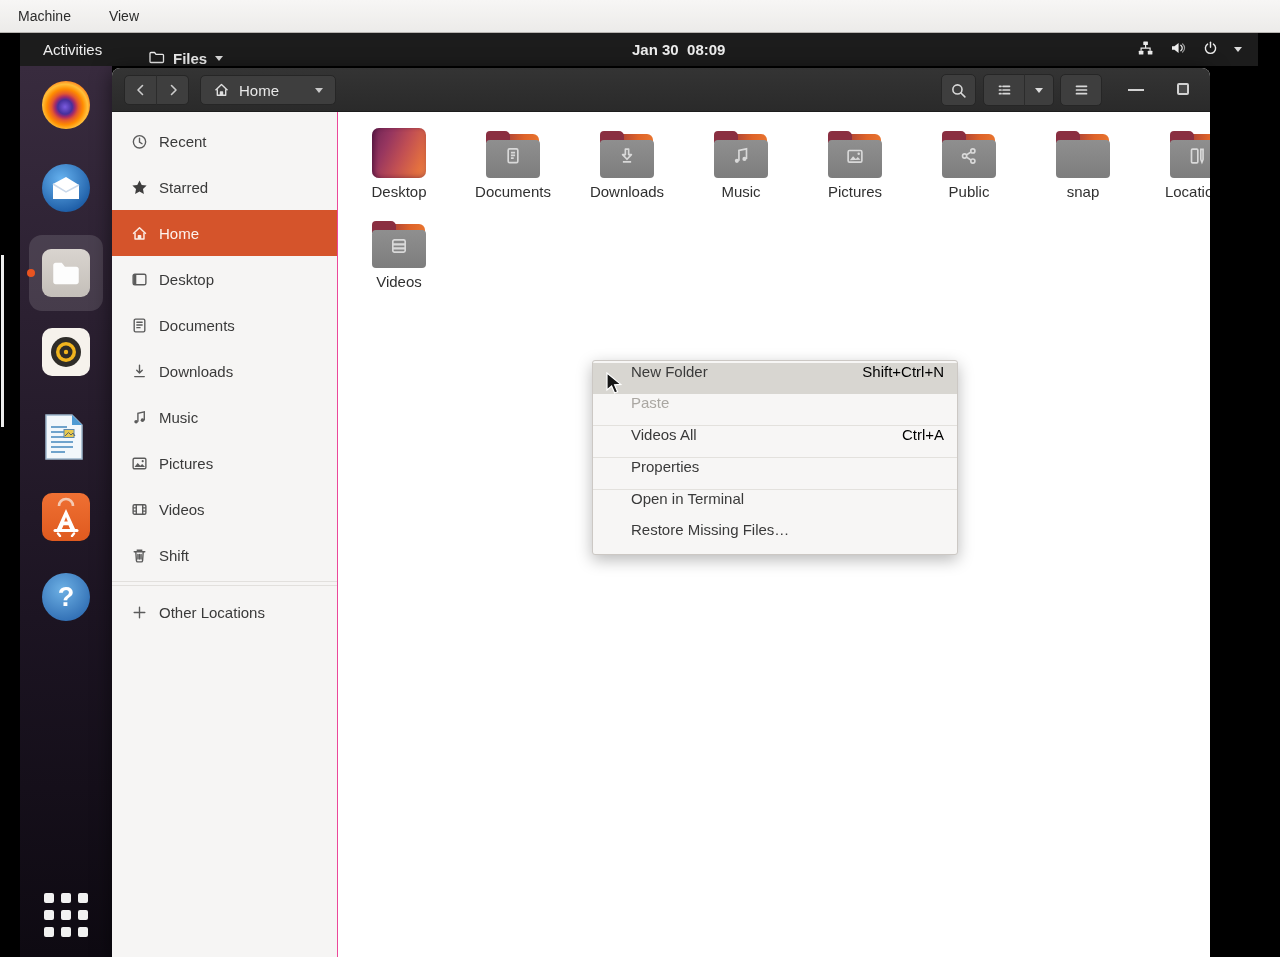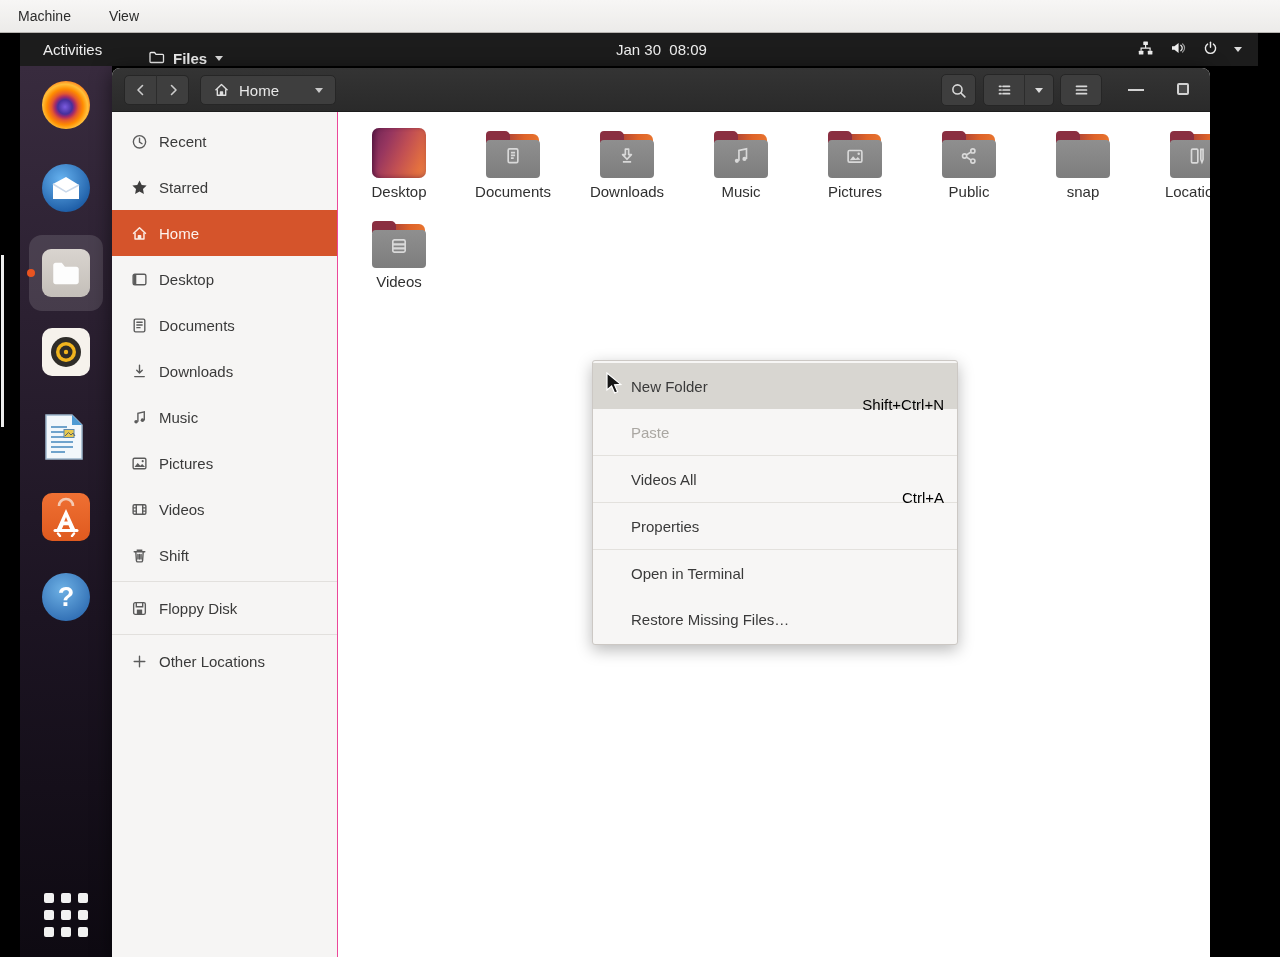--- a/index.html
+++ b/index.html
@@ -11,21 +11,21 @@
     background:linear-gradient(#f7f6f5,#ecebe9); border-bottom:1px solid #b7b4b1;
     display:flex; align-items:center; gap:38px; padding-left:18px; color:#2c2c2c; font-size:14px; }
   .vm-menu-item { cursor:default; }
 
   .artifact-line { position:absolute; left:1px; top:255px; width:3px; height:172px; background:#ededed; z-index:6; }
 
   
   .top-panel { position:absolute; left:20px; top:33px; width:1238px; height:33px; background:#1c1c1c; color:#ededed; font-size:15px; z-index:2; }
   .activities { position:absolute; left:15px; top:0; height:19px; line-height:33px; padding:0 8px; }
   .app-menu { position:absolute; left:128px; top:0; height:34px; display:flex; align-items:center; gap:8px; font-weight:bold;margin-top:8px; }
-  .clock { position:absolute; left:596px; top:0; height:33px; line-height:33px; font-weight:normal; white-space:pre; }
+  .clock { position:absolute; left:612px; top:0; height:33px; line-height:33px; font-weight:bold; white-space:pre; }
   .panel-right { position:absolute; right:16px; top:0; height:33px; display:flex; align-items:center; gap:15px; }
   .caret-down { width:0; height:0; border:4px solid transparent; border-top:5px solid #dcdcdc; margin-top:4px; }
 
   
   .dock { position:absolute; left:20px; top:66px; width:92px; height:891px; z-index:2;
     background:linear-gradient(180deg,#382b3e 0%,#2b2031 28%,#1c1422 62%,#0e0a12 100%); }
   .dock-item { position:absolute; left:22px; width:48px; height:48px; }
   .files-active-box { position:absolute; left:9px; top:169px; width:74px; height:76px; background:rgba(255,255,255,.13); border-radius:13px; }
   .files-dot { position:absolute; left:7px; top:203px; width:8px; height:8px; border-radius:50%; background:#E95420; }
   .icon-firefox { border-radius:50%;
@@ -76,24 +76,24 @@
   .f-tab { position:absolute; left:0; top:0; width:24px; height:12px; border-radius:4px 5px 0 0; background:#8a2f41; }
   .f-front { position:absolute; left:0; right:0; top:9px; bottom:0; border-radius:4px; background:linear-gradient(#8f8f8f,#7d7d7d); }
   .f-emblem { position:absolute; left:50%; top:54%; transform:translate(-50%,-50%); }
   .desktop-icon { width:54px; height:50px; border-radius:7px;
     background:linear-gradient(115deg,#6e2455 0%,#97365f 28%,#c14f53 55%,#e4713f 85%,#ea8348 100%);
     box-shadow:inset 4px 0 5px -2px rgba(60,10,50,.6), inset 0 -2px 5px rgba(110,25,60,.35); }
 
   
   .ctx { position:absolute; left:592px; top:360px; width:366px; background:#f7f6f5; border:1px solid #ccc8c4; border-radius:3px;
     box-shadow:0 5px 16px rgba(0,0,0,.28); padding:2px 0; font-size:15px; color:#3a3a3a; z-index:40; }
-  .ctx-row { height:46px; display:flex; align-items:center; justify-content:space-between; padding:0 13px 0 38px; }
+  .ctx-row { height:31px; display:flex; justify-content:space-between; padding:0 13px 0 38px; }
   .ctx-row.hl { background:#d8d6d1; }
   .ctx-row.dis { color:#aaa7a2; }
-  .ctx-shortcut { color:#000000;margin-top:37px; }
+  .ctx-shortcut { color:#000000; }
   .ctx-sep { height:1px; background:#e3e1dd; }
 
   .cursor { position:absolute; left:605px; top:372px; z-index:60; }
 </style>
 </head>
 <body>
 
 <div class="stage">
 
   <div class="vm-menubar">
@@ -344,30 +344,20 @@
           <span class="sicon">
               <svg width="17" height="17" viewBox="0 0 16 16" fill="none" stroke="#5b5b5b" stroke-width="1.3" stroke-linecap="round">
                 <path d="M3 4.5h10M6 4.5V3h4v1.5"></path>
                 <path d="M4.5 4.5l.6 8.3c.1.7.5 1.2 1.1 1.2h3.6c.6 0 1-.5 1.1-1.2l.6-8.3"></path>
                 <path d="M6.5 7v4.3M8 7v4.3M9.5 7v4.3"></path>
               </svg>
             </span>
           <span>Shift</span>
         </div>
         <div class="side-sep"></div>
-        <div class="side-item">
-          <span class="sicon">
-              <svg width="17" height="17" viewBox="0 0 16 16" fill="none" stroke="#5b5b5b" stroke-width="1.3">
-                <rect x="2.5" y="2.5" width="11" height="11" rx="1.5"></rect>
-                <path d="M5 2.5v3.8h6V2.5"></path>
-                <rect x="5.5" y="9" width="5" height="4.5" fill="#5b5b5b" stroke="none"></rect>
-              </svg>
-            </span>
-          <span>Floppy Disk</span>
-        </div>
         <div class="side-sep"></div>
         <div class="side-item">
           <span class="sicon">
               <svg width="17" height="17" viewBox="0 0 16 16" fill="none" stroke="#5b5b5b" stroke-width="1.3" stroke-linecap="round">
                 <path d="M8 3v10M3 8h10"></path>
               </svg>
             </span>
           <span>Other Locations</span>
         </div>
       </div>

